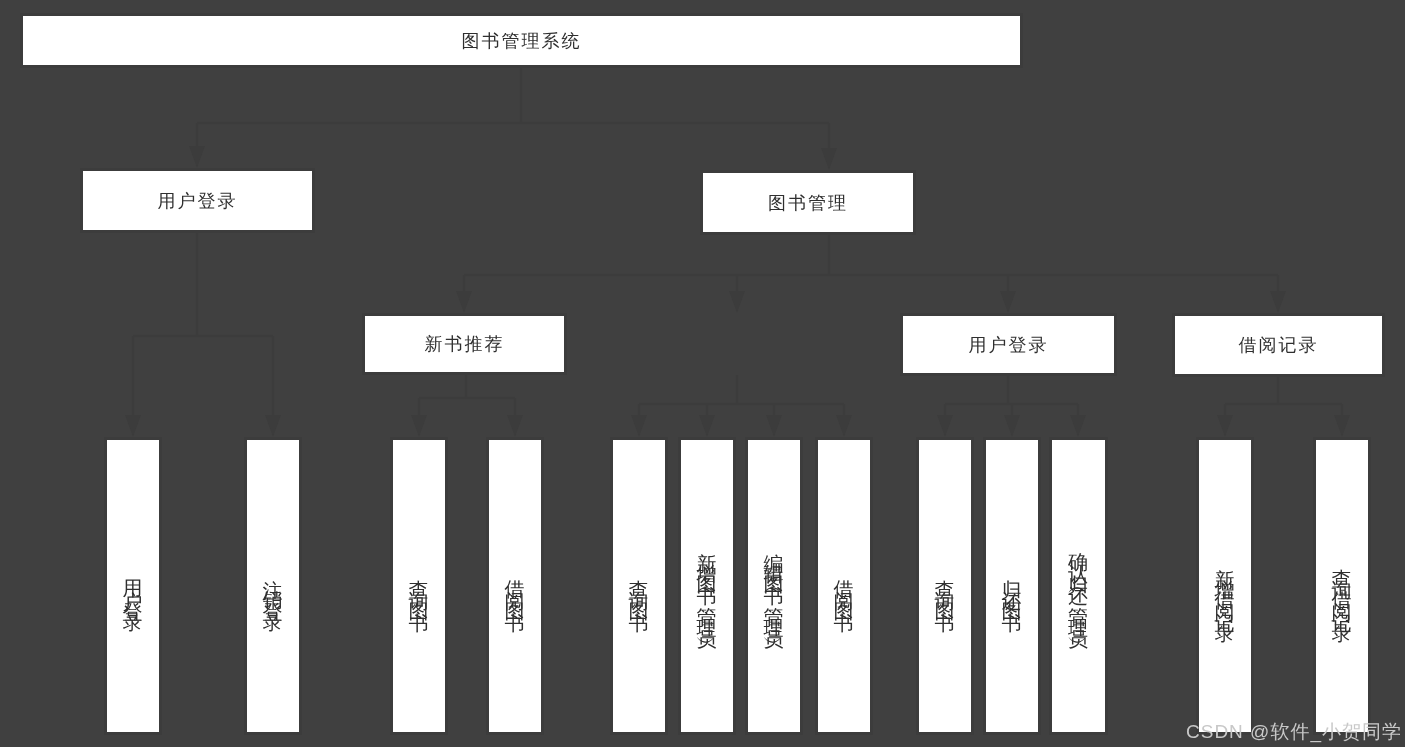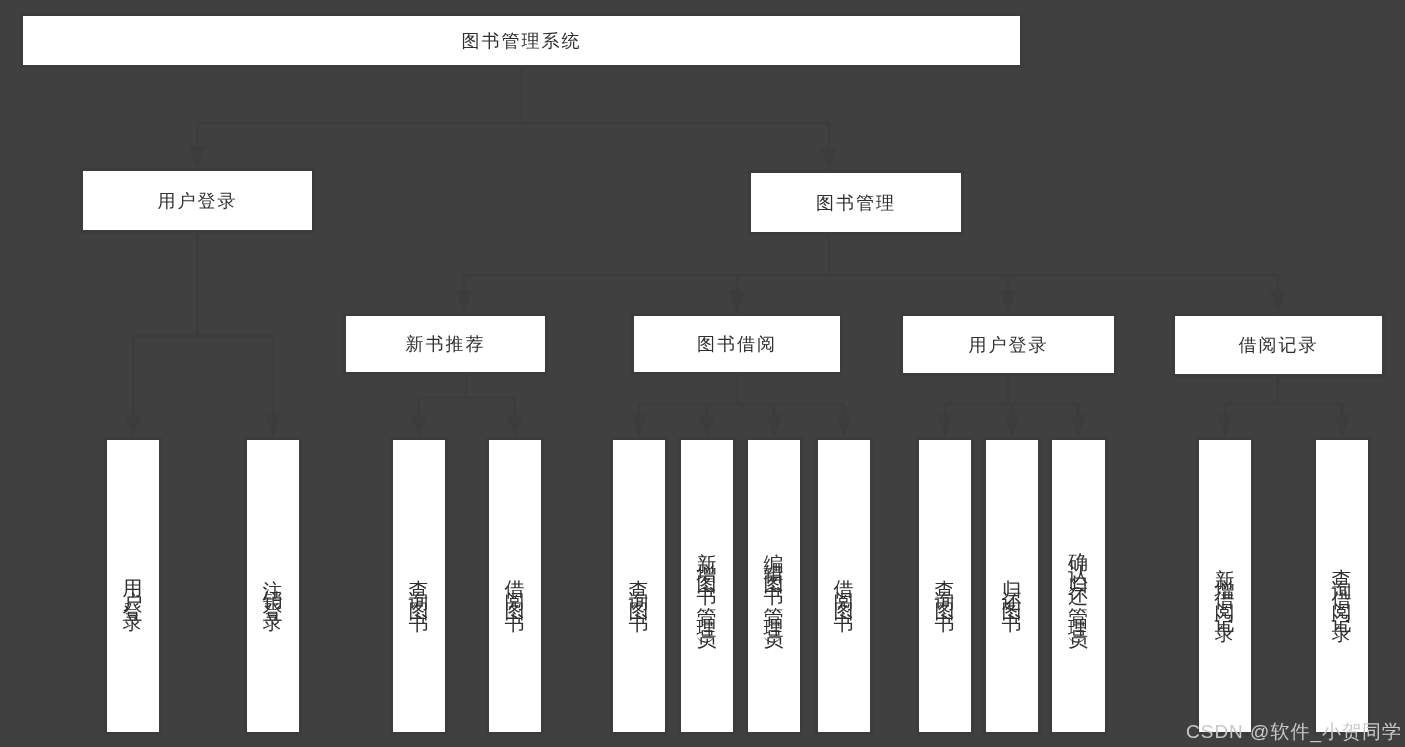--- a/index.html
+++ b/index.html
@@ -136,29 +136,26 @@
     </g>
   </svg>
 
   <div class="node" style="left:20px; top:13px; width:1003px; height:55px;">
     <span>图书管理系统</span>
   </div>
 
   <div class="node" style="left:80px; top:168px; width:235px; height:65px;">
     <span>用户登录</span>
   </div>
-  <div class="node" style="left:748px; top:170px; width:216px; height:65px;">
+  <div class="node" style="left:700px; top:170px; width:216px; height:65px;">
     <span>图书管理</span>
   </div>
 
-  <div class="node" style="left:343px; top:313px; width:205px; height:62px;">
+  <div class="node" style="left:362px; top:313px; width:205px; height:62px;">
     <span>新书推荐</span>
-  </div>
-  <div class="node" style="left:631px; top:313px; width:212px; height:62px;">
-    <span>图书借阅</span>
   </div>
   <div class="node" style="left:900px; top:313px; width:217px; height:63px;">
     <span>用户登录</span>
   </div>
   <div class="node" style="left:1172px; top:313px; width:213px; height:64px;">
     <span>借阅记录</span>
   </div>
 
   <div class="node leaf" style="left:104px; top:437px; width:58px; height:298px;">
     <span>用户登录</span>

